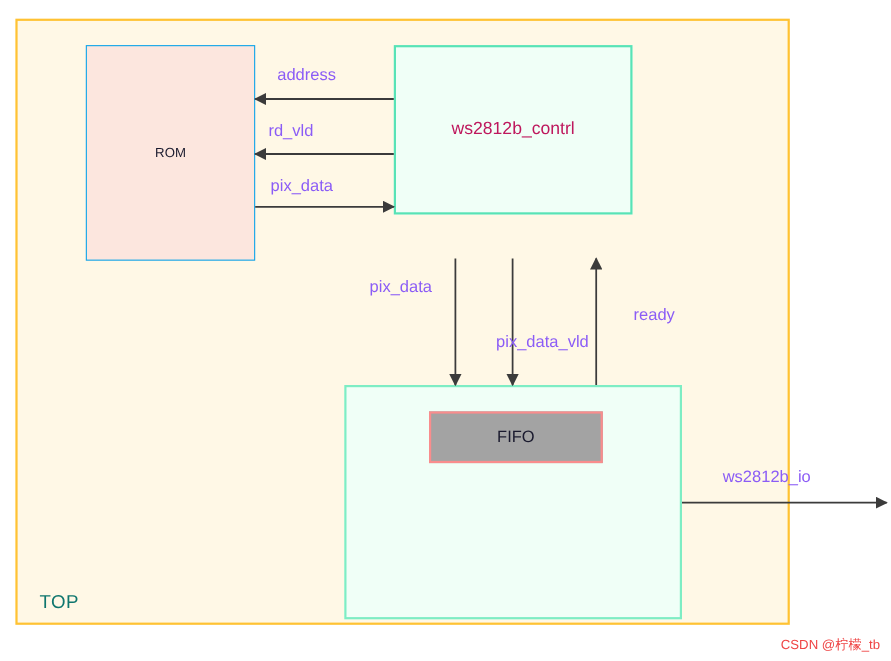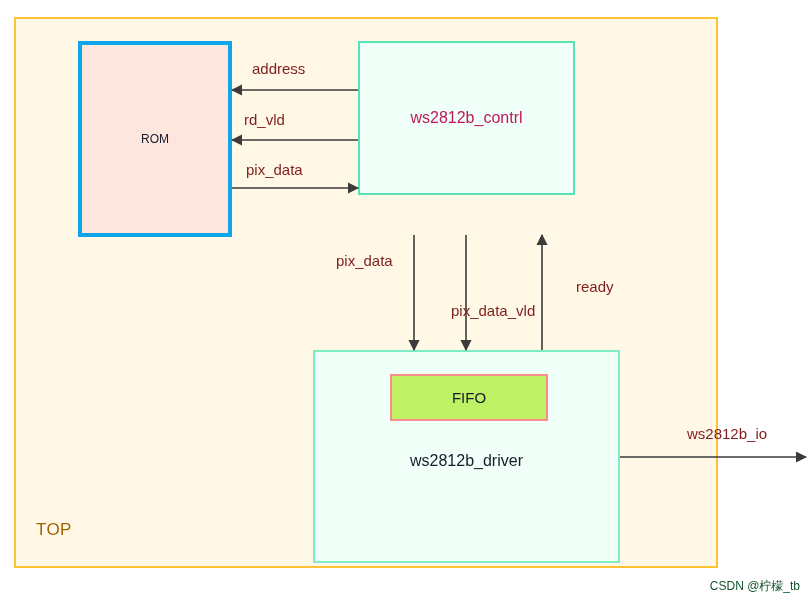--- a/index.html
+++ b/index.html
@@ -31,32 +31,32 @@
     width: 704px;
     height: 551px;
     border: 2px solid #ffc233;
     background: #fff8e6;
     display: block;
   }
 
   #top-label {
     position: absolute;
     left: 20px;
-    bottom: 26px;
+    bottom: 8px;
     font-size: 17px;
-    color: #a16207;
+    color: #0f766e;
     letter-spacing: .3px;
   }
 
   #rom-block {
     left: 78px;
     top: 41px;
     width: 154px;
     height: 196px;
-    border: 4px solid #0ea5e9;
+    border: 1px solid #0ea5e9;
     background: #fce6de;
     font-size: 12px;
     color: #1a1a2e;
   }
 
   #contrl-block {
     left: 358px;
     top: 41px;
     width: 217px;
     height: 154px;
@@ -85,50 +85,50 @@
     font-size: 16px;
     color: #1a1a2e;
   }
 
   #fifo-block {
     left: 75px;
     top: 22px;
     width: 158px;
     height: 47px;
     border: 2px solid #f98d8d;
-    background: #bef264;
+    background: #a3a3a3;
     font-size: 15px;
     color: #1a1a2e;
   }
 
   
   .conn-label {
     position: absolute;
     font-size: 15px;
-    color: #7f1d1d;
+    color: #8b5cf6;
     white-space: nowrap;
   }
 
   
   #wires {
     position: absolute;
     left: 0;
     top: 0;
     width: 810px;
     height: 601px;
     pointer-events: none;
   }
 
   
   #watermark {
     position: absolute;
     right: 10px;
     bottom: 6px;
     font-size: 12px;
-    color: #14532d;
+    color: #ef4444;
     white-space: nowrap;
   }
 </style>
 </head>
 <body>
 
 <div id="canvas">
 
   <div class="block" id="top-container">
     <div id="top-label">TOP</div>
@@ -139,21 +139,20 @@
   </div>
 
   <div class="block" id="contrl-block">
     <span>ws2812b_contrl</span>
   </div>
 
   <div class="block" id="driver-block">
     <div class="block" id="fifo-block">
       <span>FIFO</span>
     </div>
-    <div id="driver-label">ws2812b_driver</div>
   </div>
 
   <svg id="wires" viewBox="0 0 810 601" xmlns="http://www.w3.org/2000/svg">
     <defs>
       <marker id="arrow-end" viewBox="0 0 10 10" refX="9" refY="5" markerWidth="7" markerHeight="7" orient="auto-start-reverse">
         <path d="M 0 0 L 10 5 L 0 10 z" fill="#3b3b3b"></path>
       </marker>
     </defs>
 
     <line x1="358" y1="90" x2="232" y2="90" stroke="#3b3b3b" stroke-width="1.6" marker-end="url(#arrow-end)"></line>
@@ -176,17 +175,17 @@
   <div class="conn-label" style="left:244px; top:111px;">rd_vld</div>
 
   <div class="conn-label" style="left:246px; top:161px;">pix_data</div>
 
   <div class="conn-label" style="left:336px; top:252px;">pix_data</div>
 
   <div class="conn-label" style="left:407px; top:302px;margin-left:44px;">pix_data_vld</div>
 
   <div class="conn-label" style="left:552px; top:278px;margin-left:24px;">ready</div>
 
-  <div class="conn-label" style="left:657px; top:425px;margin-left:30px;">ws2812b_io</div>
+  <div class="conn-label" style="left:657px; top:425px;">ws2812b_io</div>
 
   <div id="watermark">CSDN @柠檬_tb</div>
 
 </div>
 
 </body></html>

